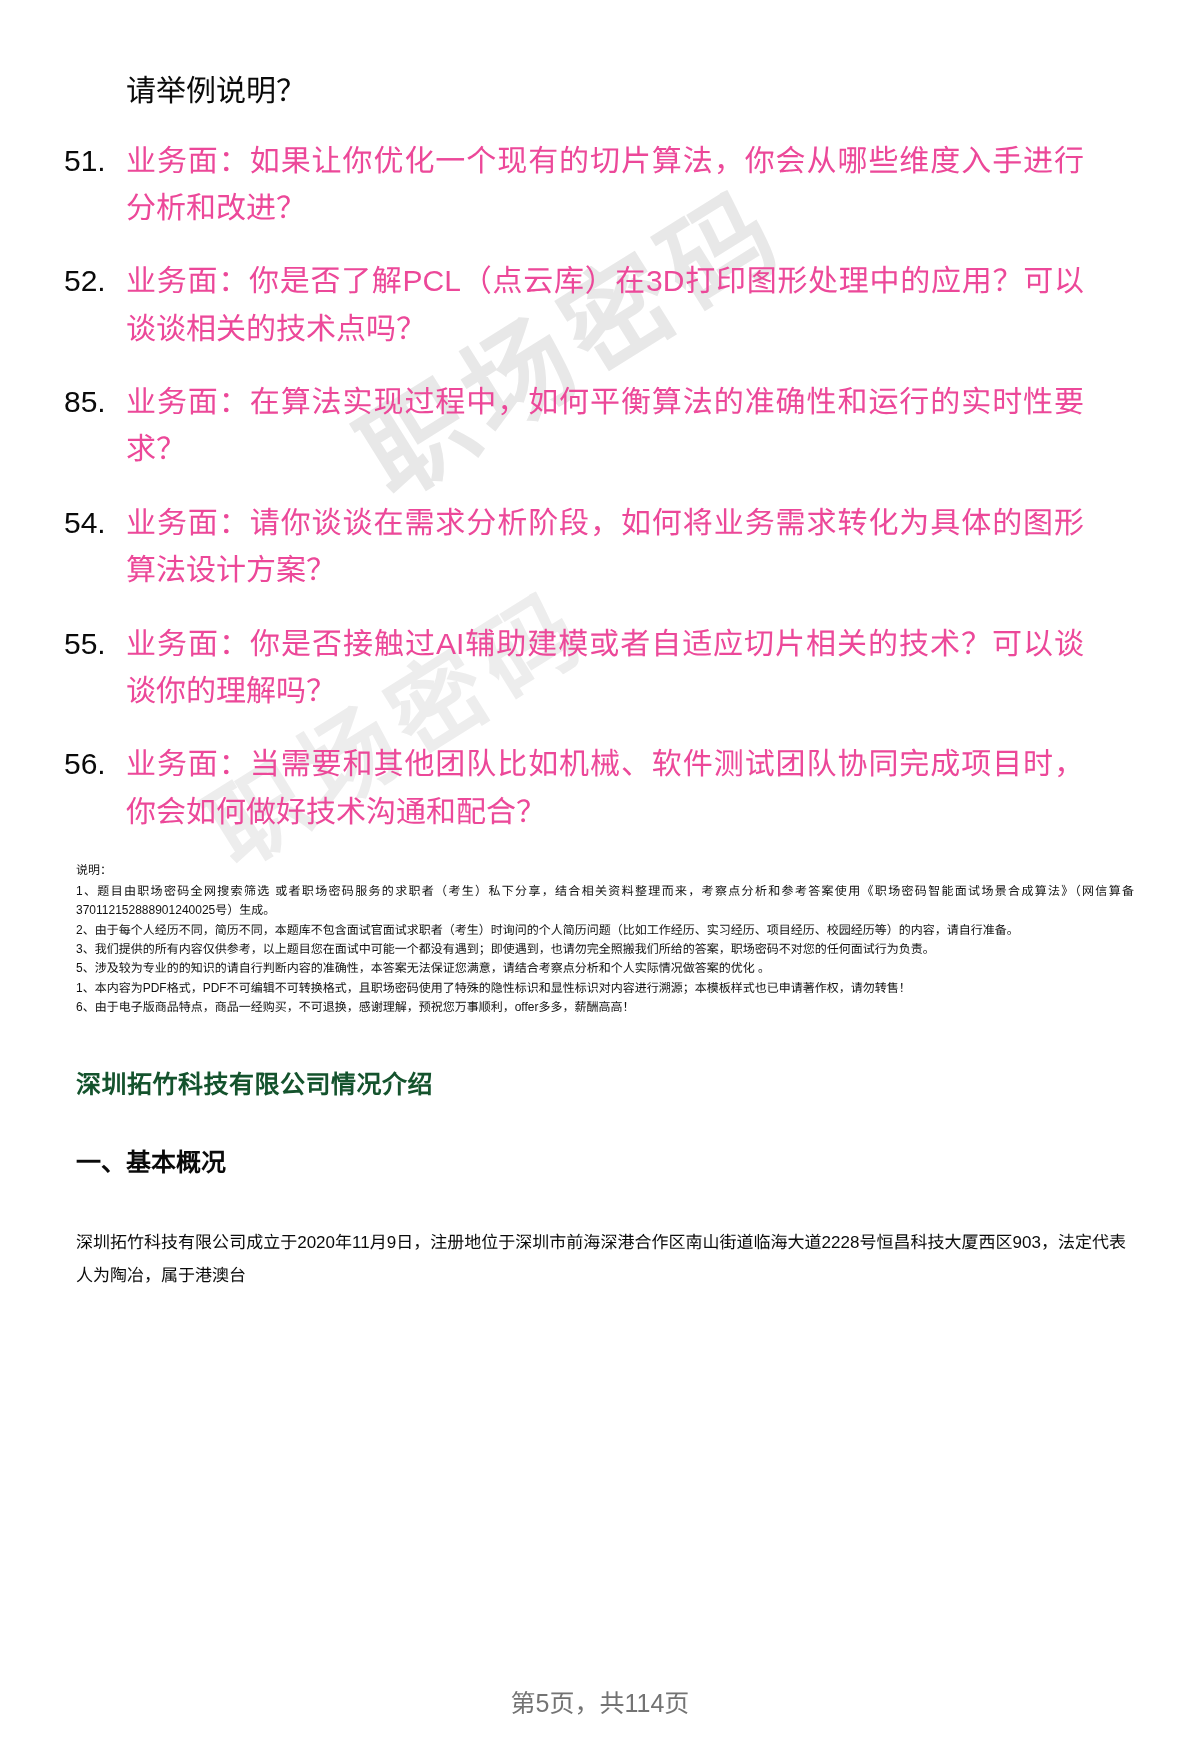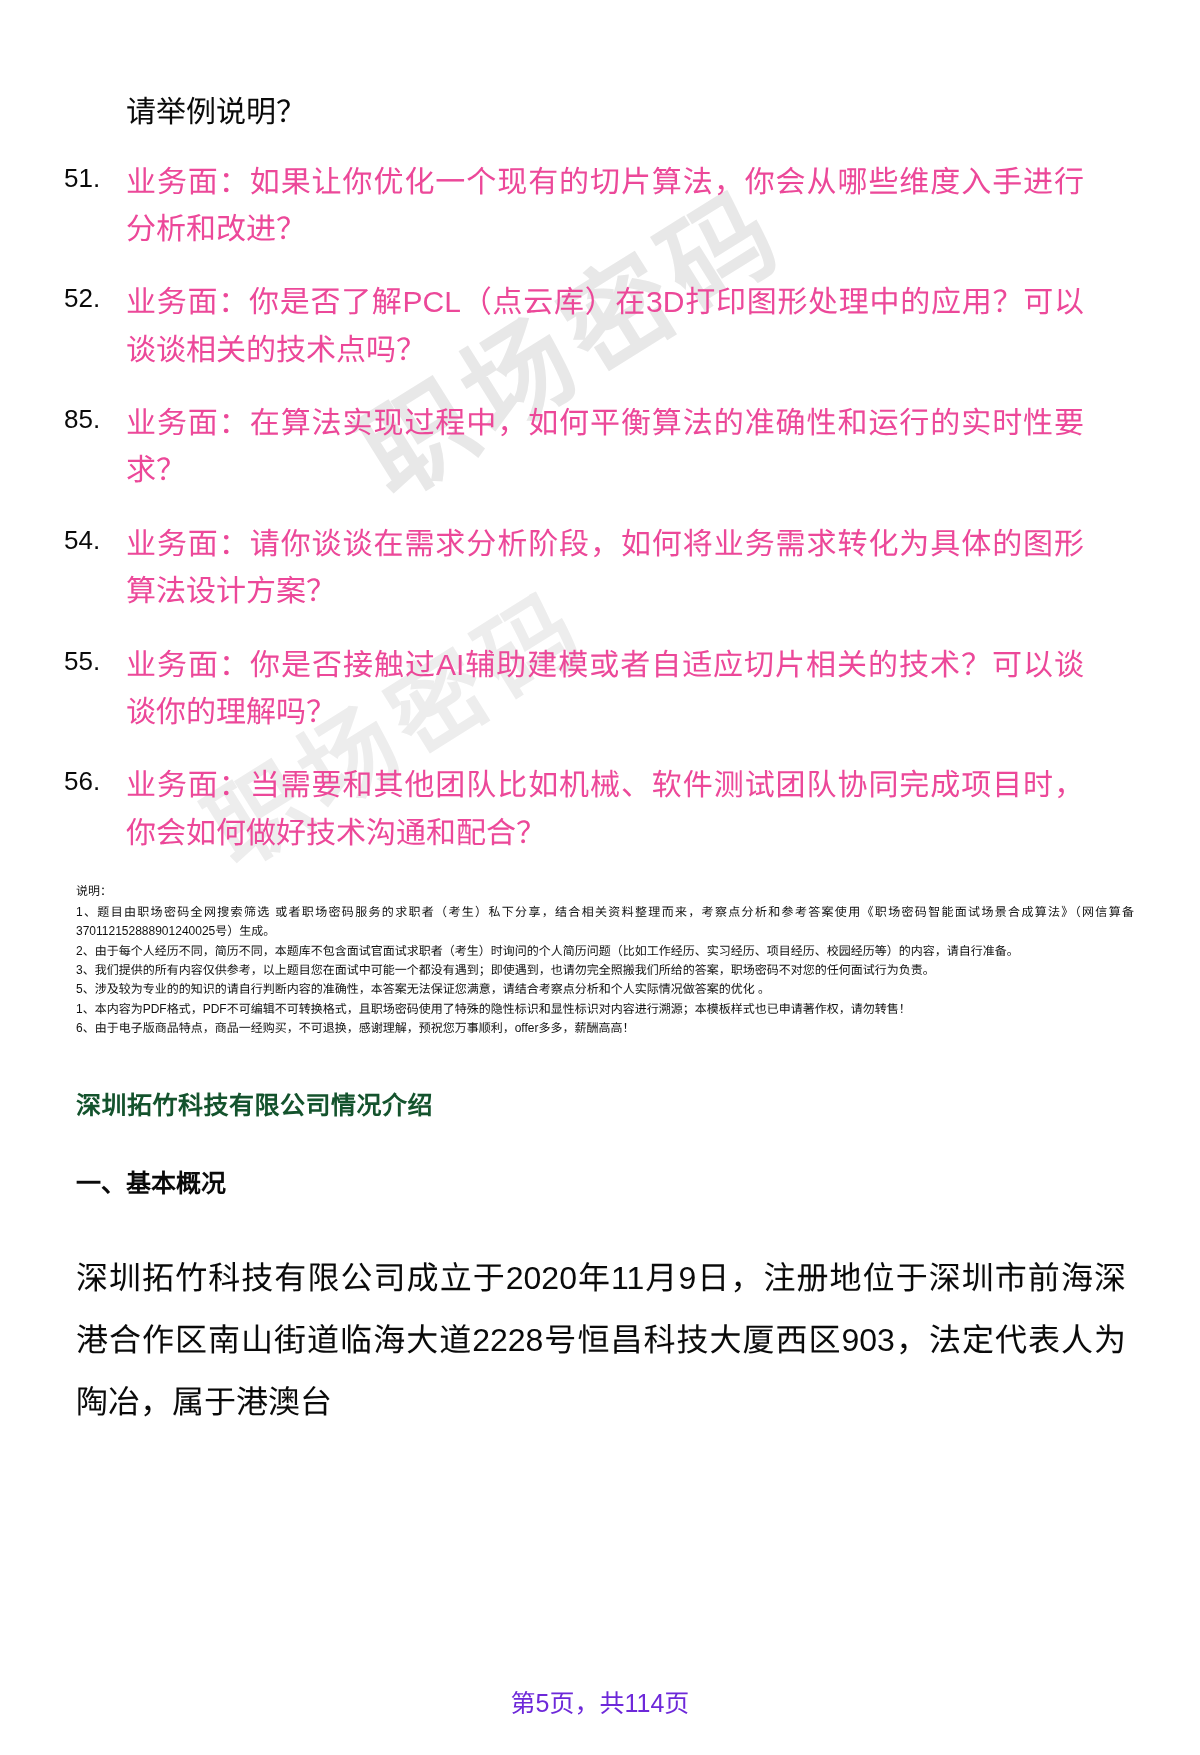--- a/index.html
+++ b/index.html
@@ -54,21 +54,20 @@
     top: 780px;
     font-size: 96px;
     color: #ededed;
   }
 
   
   .content {
     position: relative;
     z-index: 2;
     padding: 16px;
-    margin-top: 21px;
   }
 
   
   .cont-line {
     margin: 0;
     padding: 52px 0 0 110px;
     font-size: 30px;
     line-height: 1.55;
     color: #0a0a0a;
   }
@@ -83,21 +82,21 @@
   .qitem {
     display: flex;
     align-items: flex-start;
     padding: 0 100px 0 48px;
     margin-bottom: 26px;
   }
 
   .qnum {
     flex: 0 0 auto;
     width: 62px;
-    font-size: 26px;
+    font-size: 30px;
     line-height: 1.58;
     text-align: left;
     color: #0a0a0a;
   }
 
   .qtext {
     flex: 1 1 auto;
     font-size: 30px;
     line-height: 1.58;
     color: #ec4899;
@@ -137,36 +136,36 @@
   .section-heading {
     margin: 42px 0 0 0;
     padding: 0 0 0 60px;
     font-size: 25px;
     color: #0a0a0a;
   }
 
   .body-para {
     margin: 48px 0 0 0;
     padding: 0 58px 0 60px;
-    font-size: 32px;
+    font-size: 17px;
     line-height: 1.95;
     color: #0a0a0a;
     text-align: justify;
     text-justify: inter-character;
   }
 
   
   .page-footer {
     position: absolute;
     left: 0;
     right: 0;
     bottom: 36px;
     text-align: center;
     font-size: 25px;
-    color: #6d28d9;
+    color: #737373;
     z-index: 2;
   }
 </style>
 </head>
 <body>
 
 <div class="page">
 
   <div class="watermark-layer">
     <div class="watermark-text">职场密码</div>

